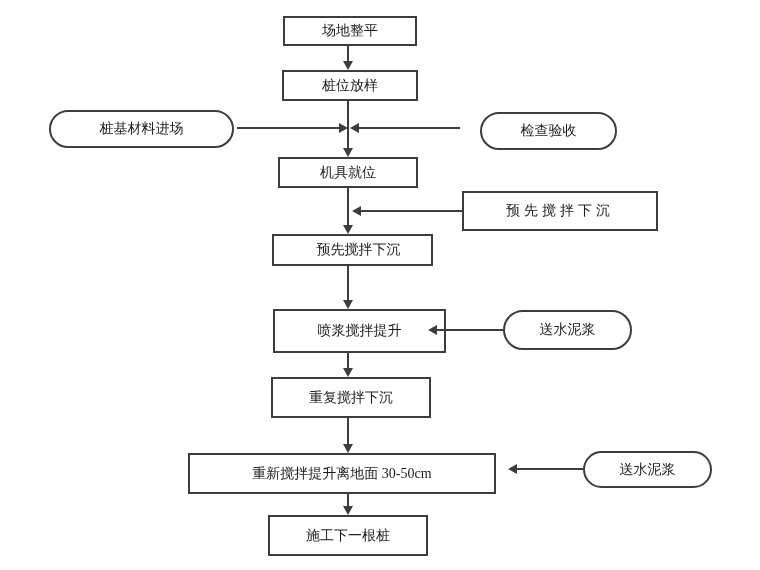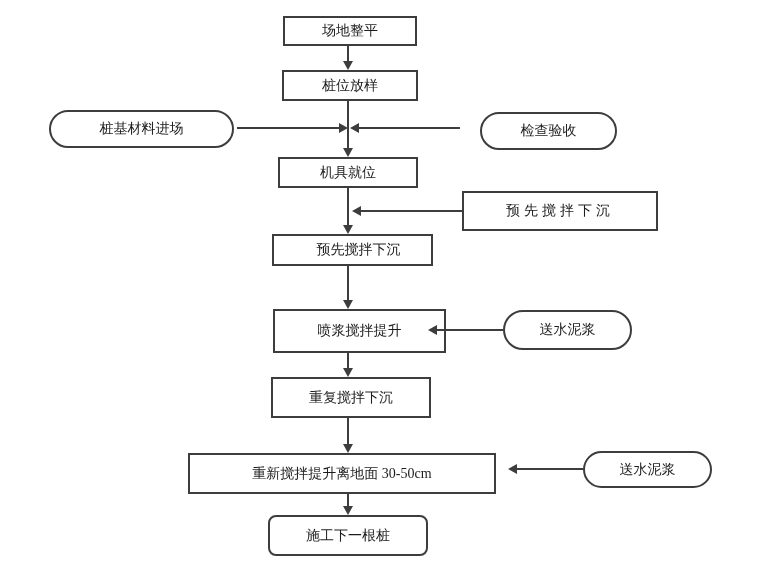--- a/index.html
+++ b/index.html
@@ -43,21 +43,21 @@
   <div class="node" style="left:273px; top:309px; width:173px; height:44px;">喷浆搅拌提升</div>
 
   <div class="node oval" style="left:503px; top:310px; width:129px; height:40px;">送水泥浆</div>
 
   <div class="node" style="left:271px; top:377px; width:160px; height:41px;">重复搅拌下沉</div>
 
   <div class="node" style="left:188px; top:453px; width:308px; height:41px;">重新搅拌提升离地面 30-50cm</div>
 
   <div class="node oval" style="left:583px; top:451px; width:129px; height:37px;">送水泥浆</div>
 
-  <div class="node" style="left:268px; top:515px; width:160px; height:41px;border-radius:8px;">施工下一根桩</div>
+  <div class="node" style="left:268px; top:515px; width:160px; height:41px;">施工下一根桩</div>
 
   <div class="vline" style="left:347px; top:46px;  height:16px;"></div>
   <div class="ah ah-down" style="left:343px; top:61px;"></div>
 
   <div class="vline" style="left:347px; top:101px; height:48px;"></div>
   <div class="ah ah-down" style="left:343px; top:148px;"></div>
 
   <div class="vline" style="left:347px; top:188px; height:38px;"></div>
   <div class="ah ah-down" style="left:343px; top:225px;"></div>
 

